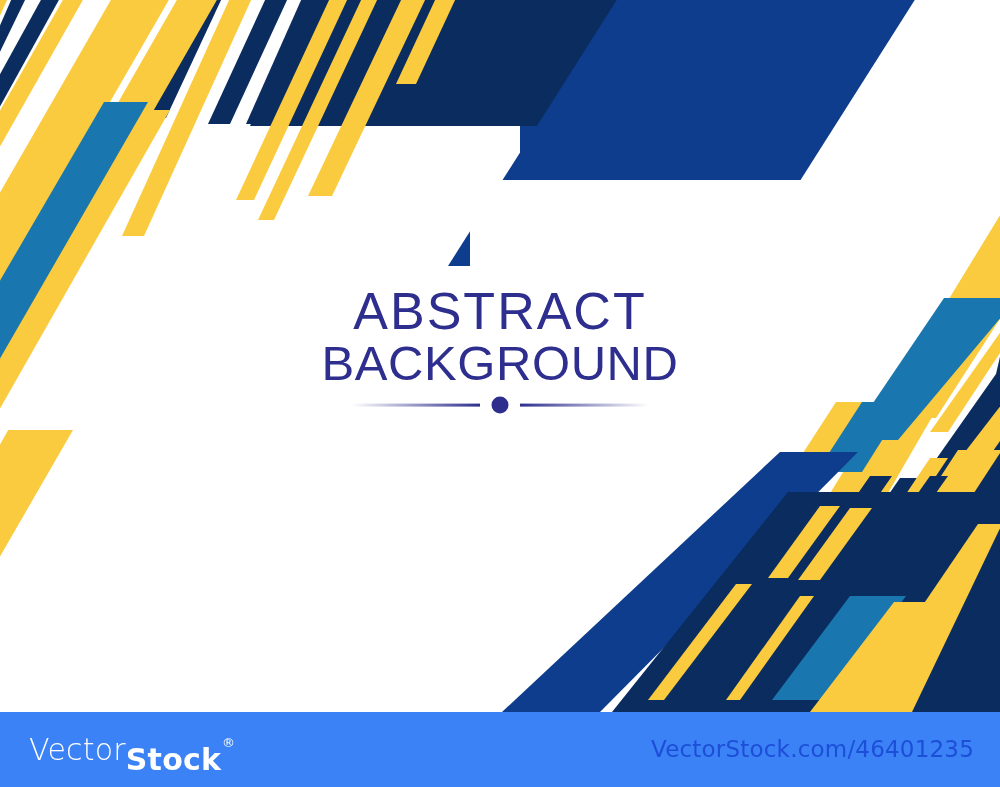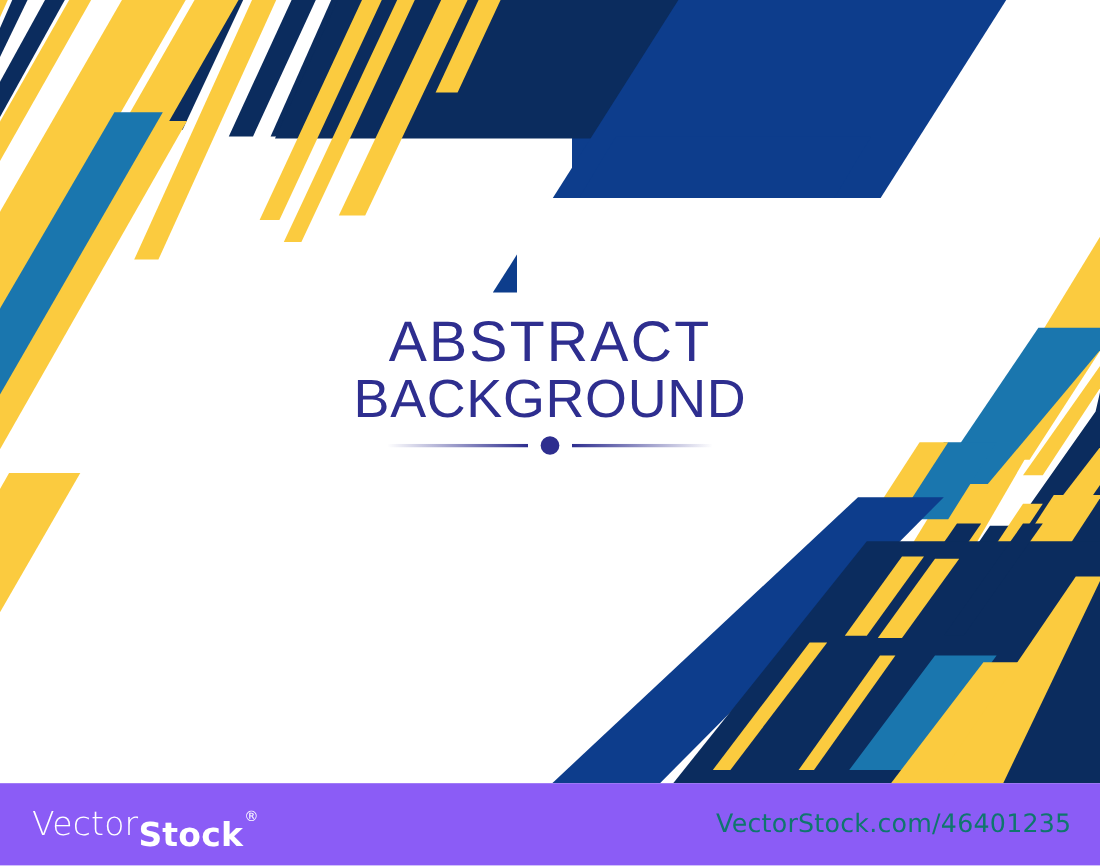--- a/index.html
+++ b/index.html
@@ -72,21 +72,21 @@
   }
   #divider svg { display: block; width: 320px; height: 18px; }
 
   
   #footer-bar {
     position: absolute;
     left: 0;
     top: 712px;
     width: 1000px;
     height: 75px;
-    background: #8b5cf6;
+    background: #3b82f6;
   }
   #logo {
     position: absolute;
     left: 29px;
     top: 22px;
     display: flex;
     align-items: flex-start;
     color: #ffffff;
     white-space: nowrap;
   }
@@ -115,21 +115,21 @@
     margin-left: 1px;
     margin-top: 2px;
   }
   #footer-url {
     position: absolute;
     right: 26px;
     top: 735px;
     font-family: "DejaVu Sans", sans-serif;
     font-size: 23px;
     line-height: 28px;
-    color: #0f766e;
+    color: #1d4ed8;
     letter-spacing: 0.2px;
     white-space: nowrap;
   }
 </style>
 </head>
 <body>
 
 <div id="stage">
 
   <div id="artwork">

